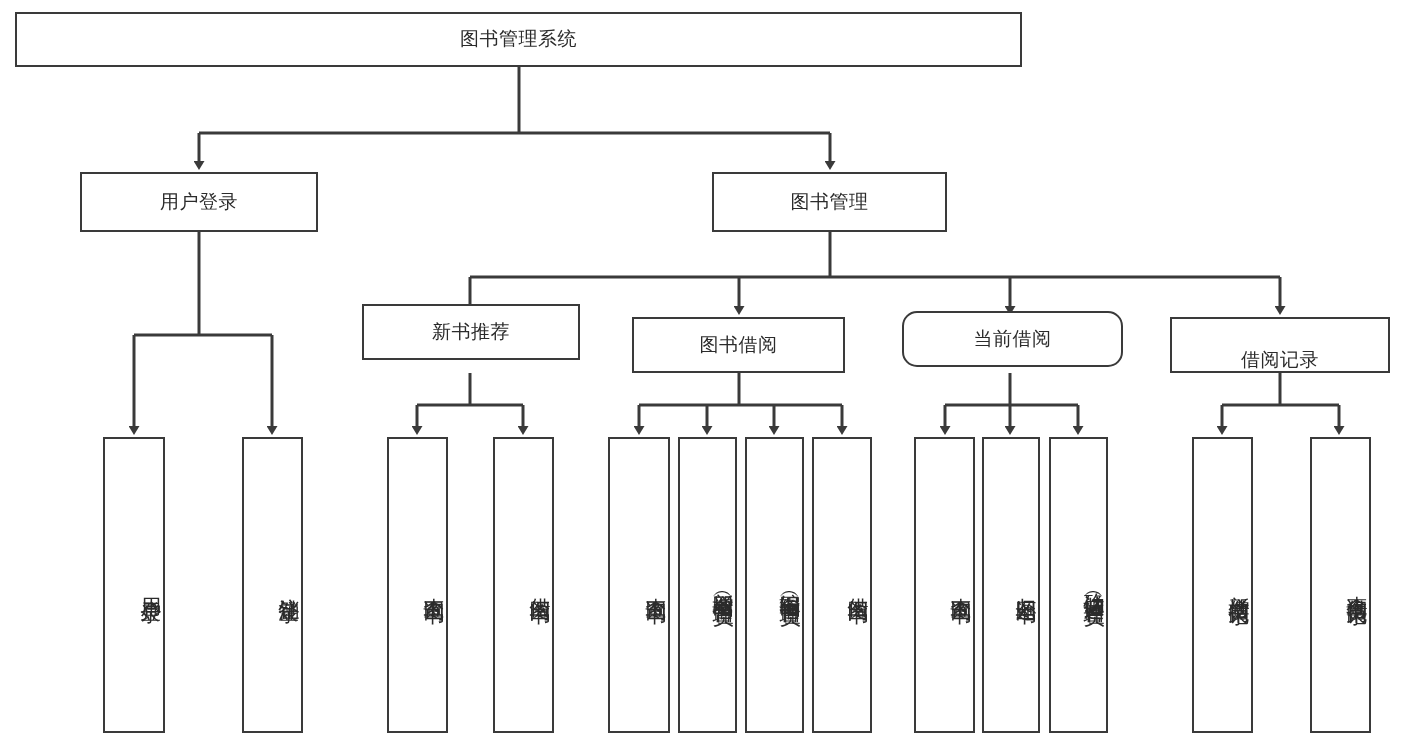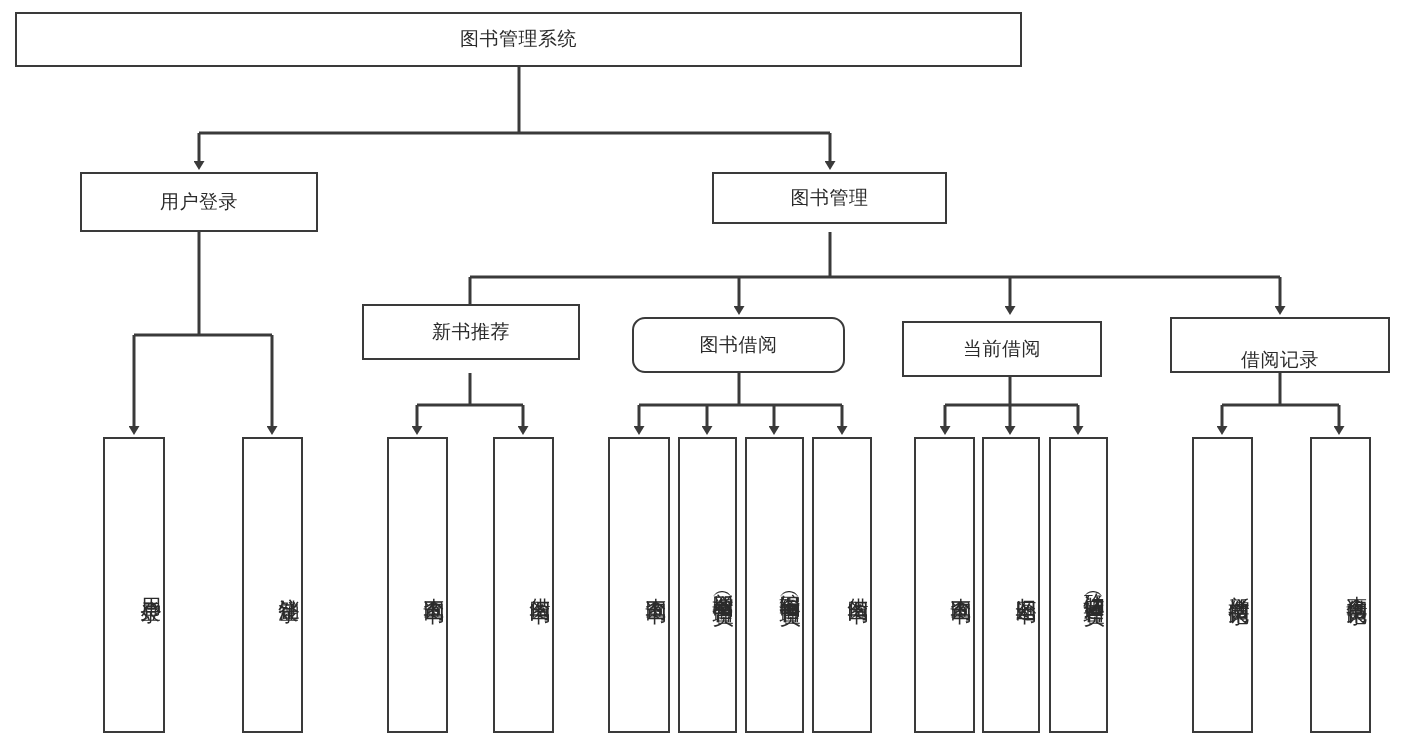--- a/index.html
+++ b/index.html
@@ -120,31 +120,31 @@
     </g>
   </svg>
 
   <div class="node h" style="left:15px; top:12px; width:1007px; height:55px;">
     <span>图书管理系统</span>
   </div>
 
   <div class="node h" style="left:80px; top:172px; width:238px; height:60px;">
     <span>用户登录</span>
   </div>
-  <div class="node h" style="left:712px; top:172px; width:235px; height:52px;">
+  <div class="node h" style="left:712px; top:172px; width:235px; height:60px;">
     <span>图书管理</span>
   </div>
 
   <div class="node h" style="left:362px; top:304px; width:218px; height:56px;justify-content:center;">
     <span>新书推荐</span>
   </div>
-  <div class="node h" style="left:632px; top:317px; width:213px; height:56px;border-radius:13px;">
+  <div class="node h" style="left:632px; top:317px; width:213px; height:56px;">
     <span>图书借阅</span>
   </div>
-  <div class="node h" style="left:902px; top:321px; width:200px; height:56px;">
+  <div class="node h" style="left:902px; top:311px; width:221px; height:56px;border-radius:15px;">
     <span>当前借阅</span>
   </div>
   <div class="node h" style="left:1170px; top:317px; width:220px; height:56px;align-items:flex-end;">
     <span>借阅记录</span>
   </div>
 
   <div class="node v" style="left:103px; top:437px; width:62px; height:296px;">
     <span>用户登录</span>
   </div>
   <div class="node v" style="left:242px; top:437px; width:61px; height:296px;">

